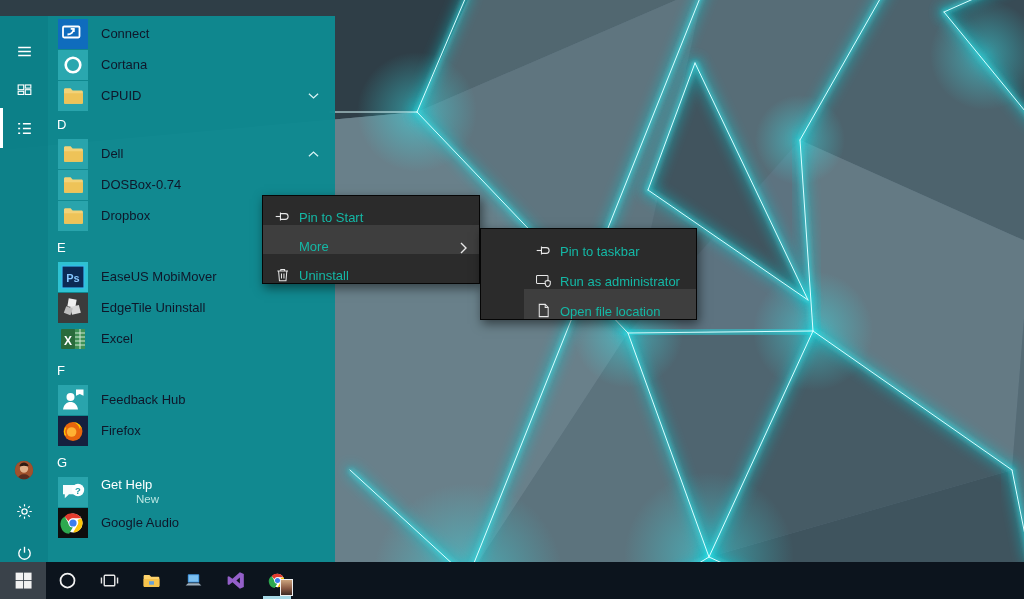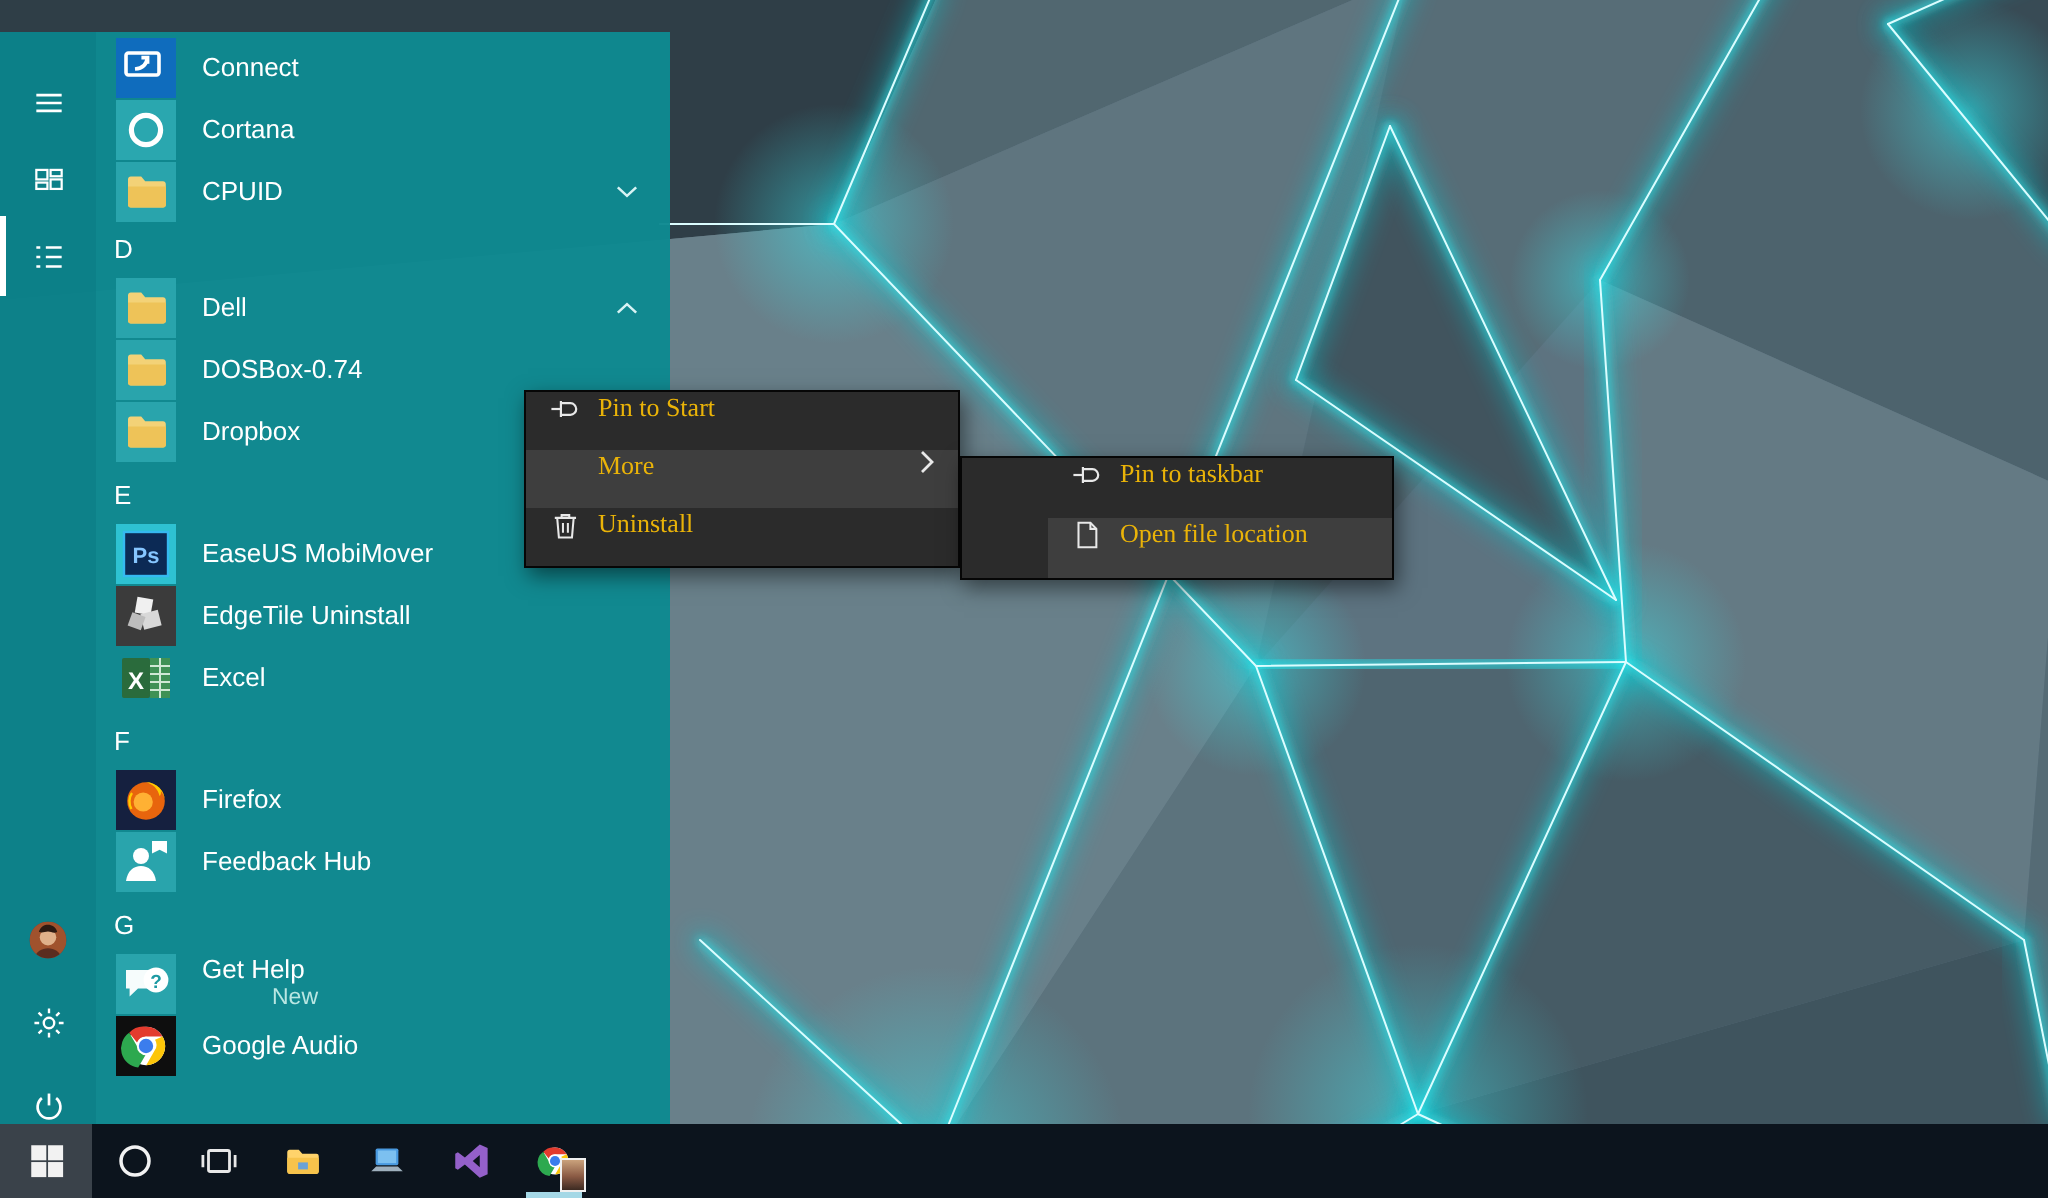--- a/index.html
+++ b/index.html
@@ -18,36 +18,36 @@
   .rail-btn svg{width:19px;height:19px;}
   .rail-btn.avatar svg{width:22px;height:22px;}
   .sel-bar{position:absolute;left:0;width:3px;height:40px;background:#fff;}
 
   .apps{position:absolute;left:48px;top:0;right:0;bottom:0;padding-top:2px;overflow:hidden;}
   .app-row{height:31px;display:flex;align-items:center;position:relative;padding-left:10px;}
   .tile{width:30px;height:30px;flex:0 0 auto;display:flex;align-items:center;justify-content:center;}
   .tile svg{width:100%;height:100%;}
   .app-row.indent{padding-left:20px;}
   .app-row.indent .tile{width:28px;height:28px;}
-  .app-label{margin-left:13px;color:#ffffff;font-size:13px;white-space:nowrap;}
+  .app-label{margin-left:13px;color:#0f172a;font-size:13px;white-space:nowrap;}
   .label-stack{margin-left:13px;display:flex;flex-direction:column;line-height:1.05;}
   .label-stack .main{color:#fff;font-size:13px;}
   .label-stack .badge{color:#b9e6e2;font-size:11.5px;margin-top:1px;margin-left:35px;}
   .header-row{height:30px;display:flex;align-items:flex-end;padding:0 0 6px 9px;
     color:#fff;font-size:13px;}
   .header-row.first{height:27px;}
   .chev{position:absolute;right:16px;top:50%;transform:translateY(-50%);display:flex;}
   .chev svg{width:11px;height:7px;}
 
   
   .ctx{position:absolute;background:#2b2b2b;border:1px solid #060606;
     box-shadow:2px 4px 10px rgba(0,0,0,.5);z-index:6;}
   .ctx-main{left:262px;top:195px;width:218px;}
   .ctx-sub{left:480px;top:228px;width:217px;z-index:7;}
-  .ctx-row{position:relative;display:flex;align-items:flex-start;color:#eab308;font-size:13px;font-family:Liberation Serif, serif;}
+  .ctx-row{position:relative;display:flex;align-items:flex-end;color:#14b8a6;font-size:13px;}
   .ctx-main .ctx-row{height:29px;}
   .ctx-sub .ctx-row{height:30px;margin-left:43px;}
   .ctx-row.hl{background:#3e3e3e;}
   .ctx-icon{position:absolute;left:11px;width:17px;height:17px;display:flex;}
   .ctx-icon svg{width:100%;height:100%;}
   .ctx-label{margin-left:36px;white-space:nowrap;}
   .ctx-chev{position:absolute;right:11px;display:flex;}
   .ctx-chev svg{width:8px;height:12px;}
 
   
@@ -341,39 +341,39 @@
                 <line x1="22" y1="5" x2="22" y2="25"></line>
               </g>
             </svg>
           </span>
           <span class="app-label">Excel</span>
         </div>
         <div class="header-row">
           <span>F</span>
         </div>
         <div class="app-row">
+          <span class="tile" style="background: rgb(41, 164, 172);">
+            <svg viewBox="0 0 30 30">
+              <circle cx="12.5" cy="12" r="4" fill="#fff"></circle>
+              <path d="M5 24.5c.7-5 3.8-7.5 7.5-7.5s6.8 2.5 7.5 7.5z" fill="#fff"></path>
+              <path d="M18 4.5h7.5v6.3l-3.7-1.9-3.8 1.9z" fill="#fff"></path>
+            </svg>
+          </span>
+          <span class="app-label">Feedback Hub</span>
+        </div>
+        <div class="app-row">
           <span class="tile" style="background: rgb(21, 32, 63);">
             <svg viewBox="0 0 30 30">
               <circle cx="15" cy="15.5" r="9.4" fill="#e8650d"></circle>
               <path d="M15 6.1a9.4 9.4 0 0 1 9.4 9.4c0-1.6-.8-3.9-2-4.9.3 1-.1 2-.6 2.4-.9-3.6-3.3-6-6.8-6.9z" fill="#ffcb00"></path>
               <circle cx="13.6" cy="16" r="4.8" fill="#ffb133"></circle>
               <path d="M8 11.5c-1.5 2-1.8 5.5-.3 8" stroke="#ffcb00" stroke-width="1.2" fill="none"></path>
             </svg>
           </span>
           <span class="app-label">Firefox</span>
-        </div>
-        <div class="app-row">
-          <span class="tile" style="background: rgb(41, 164, 172);">
-            <svg viewBox="0 0 30 30">
-              <circle cx="12.5" cy="12" r="4" fill="#fff"></circle>
-              <path d="M5 24.5c.7-5 3.8-7.5 7.5-7.5s6.8 2.5 7.5 7.5z" fill="#fff"></path>
-              <path d="M18 4.5h7.5v6.3l-3.7-1.9-3.8 1.9z" fill="#fff"></path>
-            </svg>
-          </span>
-          <span class="app-label">Feedback Hub</span>
         </div>
         <div class="header-row">
           <span>G</span>
         </div>
         <div class="app-row">
           <span class="tile" style="background: rgb(41, 164, 172);">
             <svg viewBox="0 0 30 30">
               <path d="M5 8h11.5v9.3H11l-4.2 4v-4H5z" fill="#fff" opacity=".96"></path>
               <circle cx="20" cy="13" r="6.2" fill="#fff"></circle>
               <text x="20" y="16.8" text-anchor="middle" font-size="9.5" font-weight="bold" fill="#1d9aa3" font-family="Liberation Sans, sans-serif">?</text>
@@ -435,20 +435,29 @@
       <div class="ctx-row">
         <span class="ctx-icon">
           <svg viewBox="0 0 20 20" fill="none" stroke="#e8e8e8" stroke-width="1.3">
             <path d="M2 10h5.2"></path>
             <path d="M7.6 5.3v9.4"></path>
             <path d="M7.6 6.6h5.6a3.4 3.4 0 0 1 0 6.8H7.6"></path>
           </svg>
         </span>
         <span class="ctx-label">Pin to taskbar</span>
       </div>
+      <div class="ctx-row">
+        <span class="ctx-icon">
+          <svg viewBox="0 0 20 20" fill="none" stroke="#e8e8e8" stroke-width="1.2">
+            <rect x="1.8" y="4" width="13.5" height="9.5" rx="1"></rect>
+            <path d="M12 11l3-1.1 3 1.1v2.5c0 2-1.3 3.3-3 3.9-1.7-.6-3-1.9-3-3.9z" fill="#2b2b2b"></path>
+          </svg>
+        </span>
+        <span class="ctx-label">Run as administrator</span>
+      </div>
       <div class="ctx-row hl">
         <span class="ctx-icon">
           <svg viewBox="0 0 20 20" fill="none" stroke="#e8e8e8" stroke-width="1.2">
             <path d="M5 2.8h7l3.5 3.6v10.8H5z"></path>
             <path d="M12 2.8v3.6h3.5"></path>
           </svg>
         </span>
         <span class="ctx-label">Open file location</span>
       </div>
     </div>

